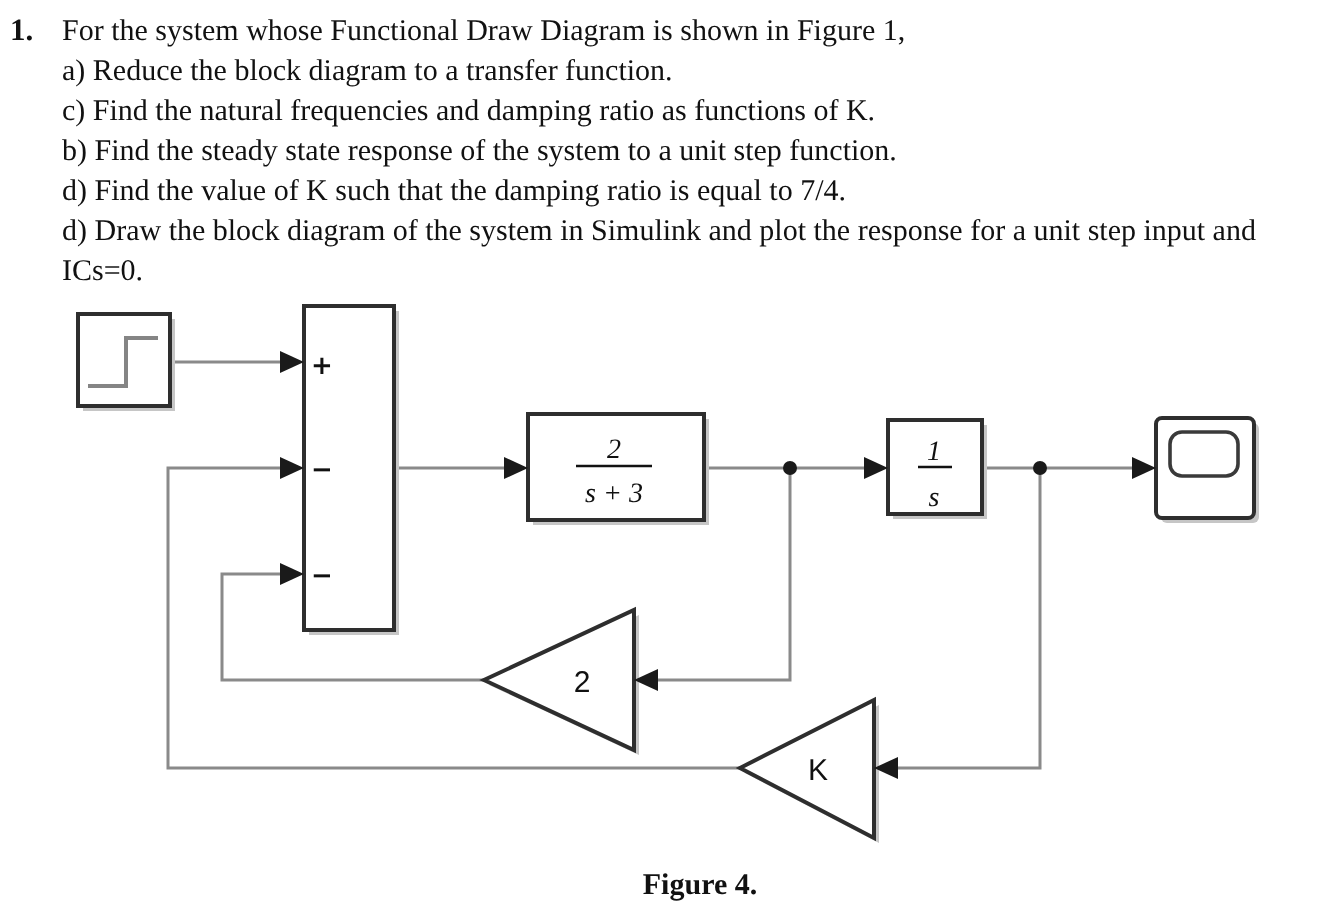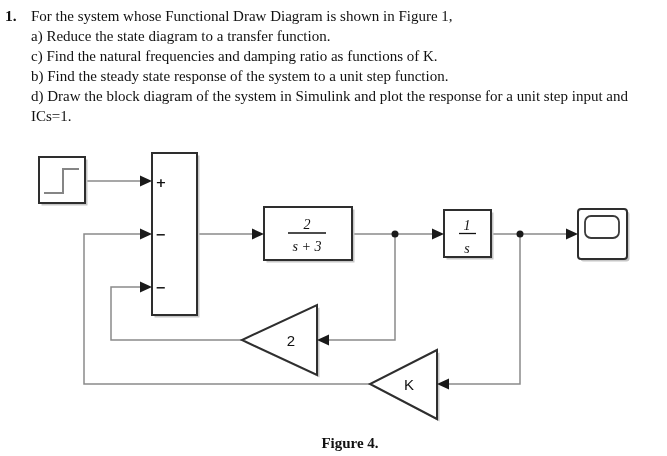--- a/index.html
+++ b/index.html
@@ -29,24 +29,25 @@
 </style>
 </head>
 <body>
 
 <div id="page">
 
   <div class="problem">
     <div class="problem-number">1.</div>
     <div class="problem-body">
       <div>For the system whose Functional Draw Diagram is shown in Figure 1,</div>
-      <div>a) Reduce the state diagram to a transfer function.</div>
+      <div>a) Reduce the block diagram to a transfer function.</div>
       <div>c) Find the natural frequencies and damping ratio as functions of K.</div>
       <div>b) Find the steady state response of the system to a unit step function.</div>
-      <div>d) Draw the block diagram of the system in Simulink and plot the response for a unit step input and ICs=1.</div>
+      <div>d) Find the value of K such that the damping ratio is equal to 7/4.</div>
+      <div>d) Draw the block diagram of the system in Simulink and plot the response for a unit step input and ICs=0.</div>
     </div>
   </div>
 
   <svg width="667" height="456" viewBox="0 0 667 456">
 
     <line class="wire" x1="85" y1="181" x2="142" y2="181"></line>
     <line class="wire" x1="197" y1="234" x2="254" y2="234"></line>
     <line class="wire" x1="352" y1="234" x2="434" y2="234"></line>
     <line class="wire" x1="491" y1="234" x2="568" y2="234"></line>
     <polyline class="wire" points="395,234 395,340 327,340"></polyline>

